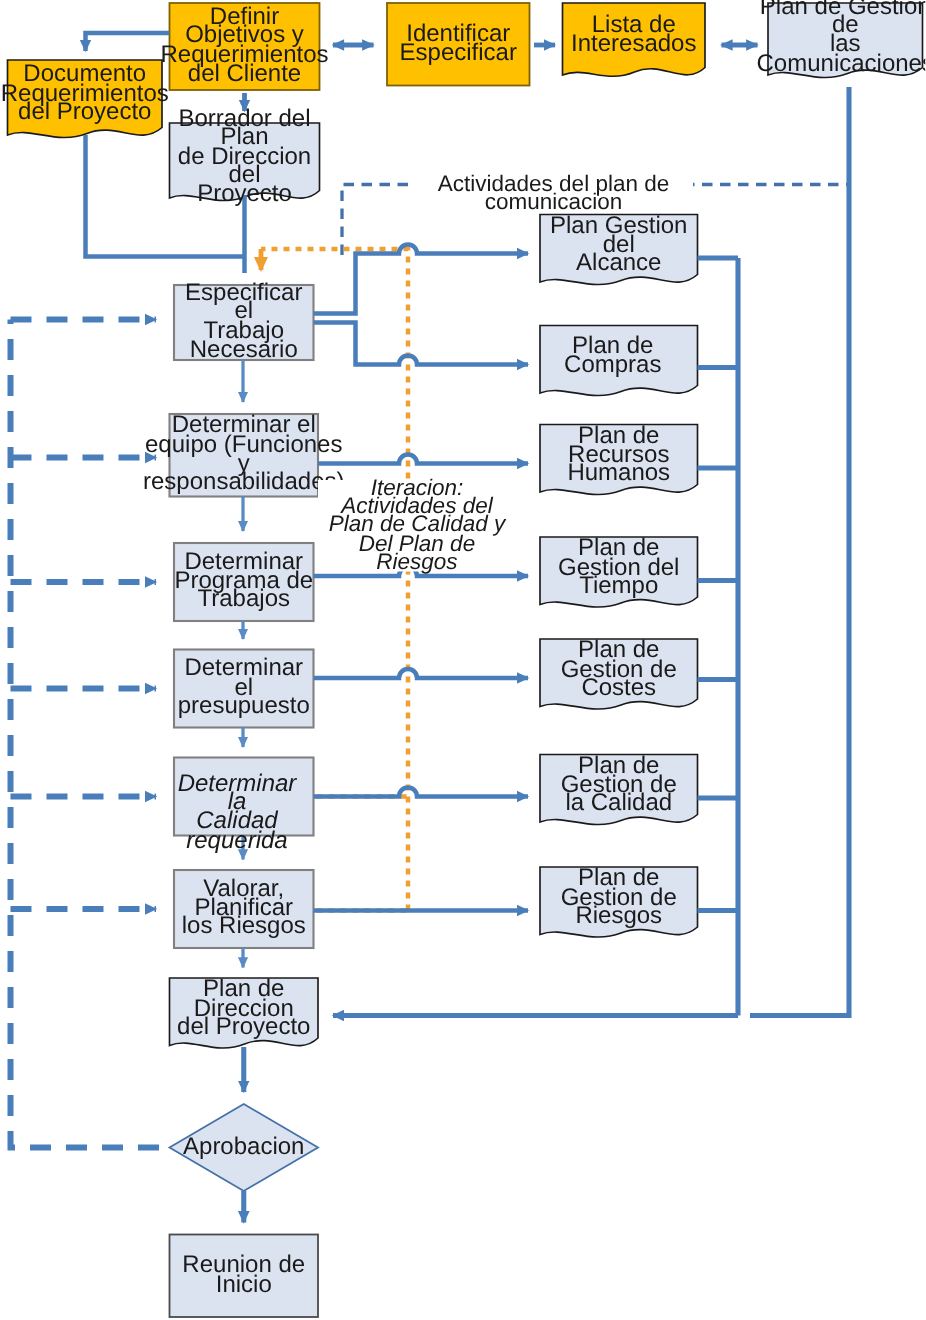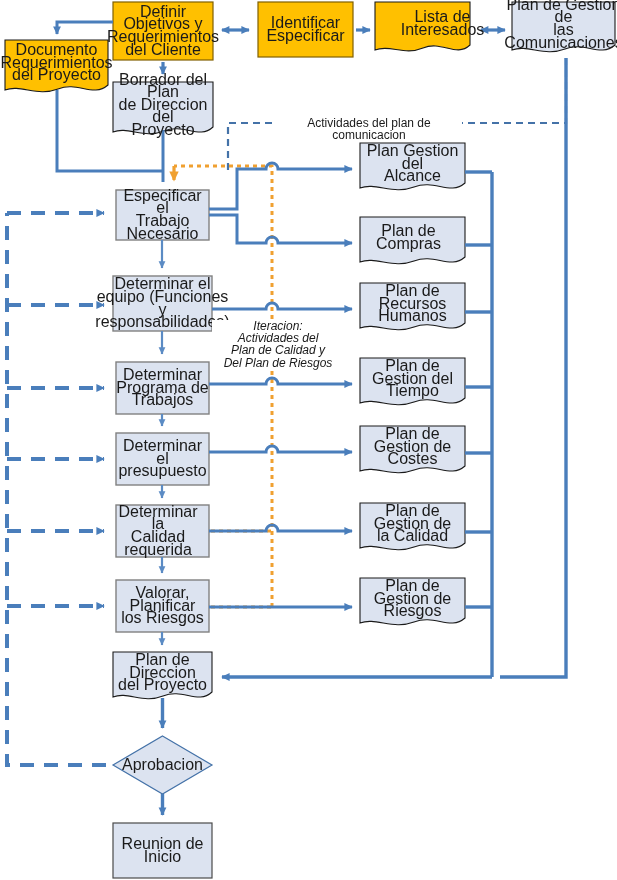--- a/index.html
+++ b/index.html
@@ -30,21 +30,21 @@
     text-align: center;
     color: #1a1a1a;
     font-size: 16px;
     line-height: 12.6px;
     pointer-events: none;
     white-space: pre-line;
   }
   .edge-label {
     position: absolute;
     color: #1a1a1a;
-    font-size: 12px;
+    font-size: 15px;
     line-height: 12.2px;
     text-align: center;
     background: #ffffff;
     white-space: pre-line;
   }
 </style>
 </head>
 <body>
 
 <div id="canvas">
@@ -177,42 +177,42 @@
     </g>
 
     <path d="M566,58 V677 H500" fill="none" stroke="#4A7EBB" stroke-width="3.4"></path>
   </svg>
 
   <div class="node-label" style="left:113px;top:2px;width:100px;height:58px;">Definir Objetivos y
 Requerimientos
 del Cliente</div>
   <div class="node-label" style="left:258px;top:2px;width:95px;height:55px;">Identificar
 Especificar</div>
-  <div class="node-label" style="left:375px;top:2px;width:95px;height:44px;padding-left:20px;">Lista de
+  <div class="node-label" style="left:375px;top:2px;width:95px;height:44px;">Lista de
 Interesados</div>
   <div class="node-label" style="left:512px;top:2px;width:103px;height:44px;">Plan de Gestion de
 las Comunicaciones</div>
   <div class="node-label" style="left:5px;top:40px;width:103px;height:46px;">Documento
 Requerimientos
 del Proyecto</div>
   <div class="node-label" style="left:113px;top:82px;width:100px;height:46px;">Borrador del Plan
 de Direccion del
 Proyecto</div>
 
   <div class="node-label" style="left:116px;top:190px;width:93px;height:50px;">Especificar el
 Trabajo Necesario</div>
   <div class="node-label" style="left:113px;top:276px;width:99px;height:55px;">Determinar el
 equipo (Funciones y
 responsabilidades)</div>
   <div class="node-label" style="left:116px;top:362px;width:93px;height:52px;">Determinar
 Programa de
 Trabajos</div>
   <div class="node-label" style="left:116px;top:433px;width:93px;height:52px;">Determinar el
 presupuesto</div>
-  <div class="node-label" style="left:116px;top:505px;width:84px;height:52px;">Determinar la
+  <div class="node-label" style="left:116px;top:516px;width:84px;height:52px;font-style:italic;">Determinar la
 Calidad requerida</div>
   <div class="node-label" style="left:116px;top:580px;width:93px;height:52px;">Valorar, Planificar
 los Riesgos</div>
   <div class="node-label" style="left:113px;top:652px;width:99px;height:42px;">Plan de Direccion
 del Proyecto</div>
   <div class="node-label" style="left:113px;top:736px;width:99px;height:58px;">Aprobacion</div>
   <div class="node-label" style="left:113px;top:823px;width:99px;height:55px;">Reunion de Inicio</div>
 
   <div class="node-label" style="left:360px;top:143px;width:105px;height:42px;">Plan Gestion del
 Alcance</div>

